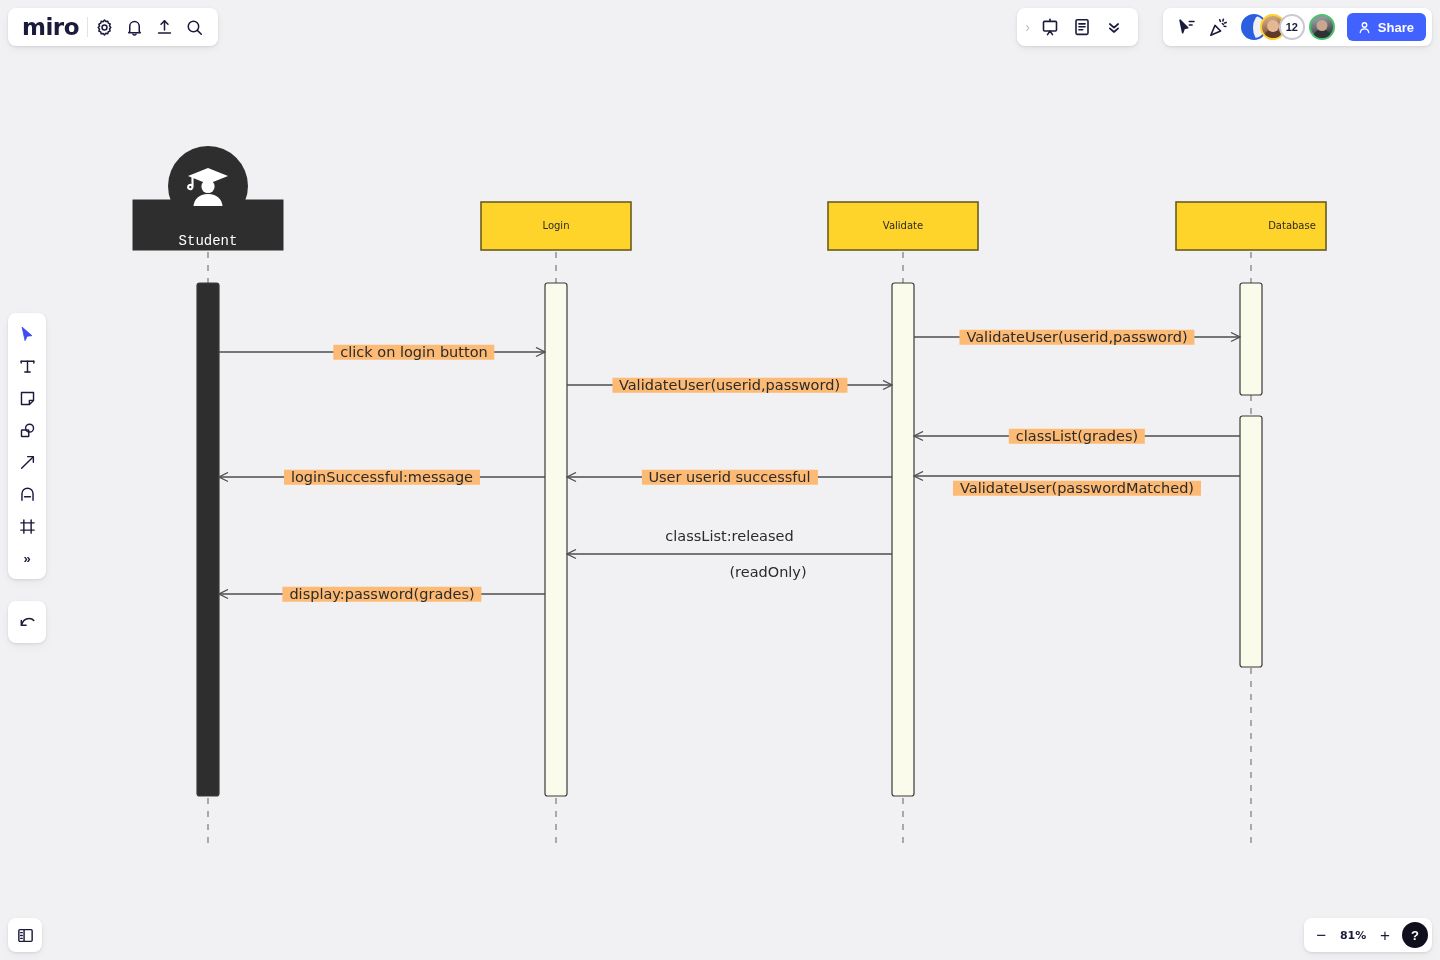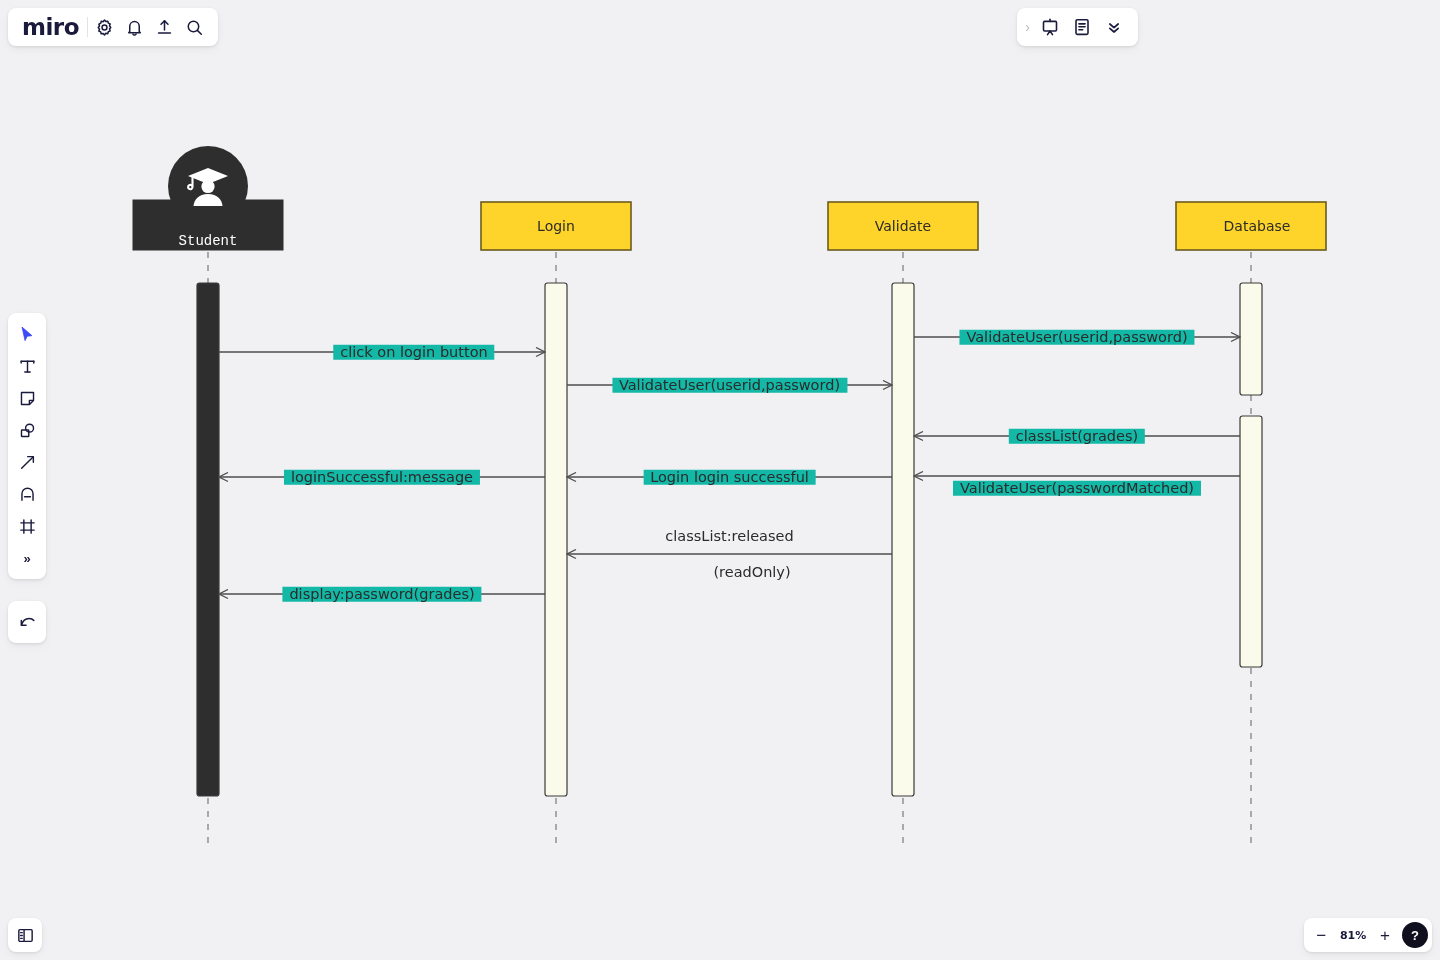--- a/index.html
+++ b/index.html
@@ -181,27 +181,27 @@
   
   #diagram { position: absolute; inset: 0; }
   .dg-text {
     position: absolute;
     font-family: "DejaVu Sans", sans-serif;
     color: #2b2b2b;
     white-space: nowrap;
   }
   .msg-label {
     font-size: 14.5px;
-    background: #14b8a6;
+    background: #fdba74;
     padding: 0 7px;
     transform: translate(-50%, -50%);
     line-height: 1;
   }
   .hdr-label {
-    font-size: 14px;
+    font-size: 10px;
     transform: translate(-50%, -50%);
     line-height: 1;
   }
   .actor-label {
     font-size: 14px;
     color: #ffffff;
     transform: translate(-50%, -50%);
     line-height: 1;
   }
 </style>
@@ -258,30 +258,30 @@
         <path d="M7.5 12.6 L7.5 22 M7.5 22 a2.2 2.2 0 1 0 0 0.1" stroke="#ffffff" stroke-width="2.1" fill="none" stroke-linecap="round"></path>
         <circle cx="23" cy="21.5" r="6.6" fill="#ffffff"></circle>
         <path d="M23 29 C13.5 29 9 35 8.5 41 L37.5 41 C37 35 32.5 29 23 29 Z" fill="#ffffff"></path>
       </svg>
     </div>
 
     <div id="labels-layer">
         <div class="dg-text actor-label" style="left: 208px; top: 241px; font-family: Liberation Mono, monospace;">Student</div>
         <div class="dg-text hdr-label" style="left: 556px; top: 226px;">Login</div>
         <div class="dg-text hdr-label" style="left: 903px; top: 226px;">Validate</div>
-        <div class="dg-text hdr-label" style="left: 1251px; top: 226px; padding-left: 12px;">Database</div>
+        <div class="dg-text hdr-label" style="left: 1286px; top: 226px; padding-left: 12px;">Database</div>
         <div class="dg-text msg-label" style="left: 382px; top: 352px; margin-left: 32px;">click on login button</div>
         <div class="dg-text msg-label" style="left: 1077px; top: 337px;">ValidateUser(userid,password)</div>
         <div class="dg-text msg-label" style="left: 729.5px; top: 385px;">ValidateUser(userid,password)</div>
         <div class="dg-text msg-label" style="left: 1077px; top: 436px;">classList(grades)</div>
         <div class="dg-text msg-label" style="left: 382px; top: 477px; text-align: center;">loginSuccessful:message</div>
-        <div class="dg-text msg-label" style="left: 729.5px; top: 477px;">Login login successful</div>
+        <div class="dg-text msg-label" style="left: 729.5px; top: 477px;">User userid successful</div>
         <div class="dg-text msg-label" style="left: 1077px; top: 488px;">ValidateUser(passwordMatched)</div>
         <div class="dg-text msg-label" style="left: 729.5px; top: 536px; background: transparent;">classList:released</div>
-        <div class="dg-text msg-label" style="left: 752px; top: 572px; background: transparent;">(readOnly)</div>
+        <div class="dg-text msg-label" style="left: 768px; top: 572px; background: transparent;">(readOnly)</div>
         <div class="dg-text msg-label" style="left: 382px; top: 594px;">display:password(grades)</div>
       </div>
   </div>
 
   <div class="tl-bar">
     <div class="miro-logo">miro</div>
     <div class="tl-div"></div>
     <div class="icon-btn">
       <svg width="19" height="19" viewBox="0 0 24 24" fill="none" stroke="#1a1a3d" stroke-width="1.9" stroke-linejoin="round">
         <path d="M12 2.6l1.7 1.9 2.5-.5.6 2.5 2.4 1-.9 2.4 1.6 2-1.6 2 .9 2.4-2.4 1-.6 2.5-2.5-.5L12 21.4l-1.7-1.9-2.5.5-.6-2.5-2.4-1 .9-2.4-1.6-2 1.6-2-.9-2.4 2.4-1 .6-2.5 2.5.5z"></path>
@@ -325,20 +325,47 @@
       </svg>
     </div>
     <div class="icon-btn">
       <svg width="20" height="20" viewBox="0 0 24 24" fill="none" stroke="#1a1a3d" stroke-width="2" stroke-linecap="round" stroke-linejoin="round">
         <path d="M7 8.4l5 4.4 5-4.4"></path>
           <path d="M7 13.6l5 4.4 5-4.4"></path>
       </svg>
     </div>
   </div>
 
+  <div class="tr-group" id="tr-right">
+    <div class="icon-btn">
+      <svg width="21" height="21" viewBox="0 0 24 24" fill="none" stroke="#1a1a3d" stroke-width="1.8" stroke-linecap="round" stroke-linejoin="round">
+        <path d="M4.6 3.6L13.4 12.4 9.4 13.2 7.6 18z" fill="#1a1a3d"></path>
+        <path d="M15.2 5.2h5.4M15.2 9.2h3.2"></path>
+      </svg>
+    </div>
+    <div class="icon-btn">
+      <svg width="21" height="21" viewBox="0 0 24 24" fill="none" stroke="#1a1a3d" stroke-width="1.8" stroke-linecap="round" stroke-linejoin="round">
+        <path d="M3.2 20.8L8 9.6l6.4 6.4z"></path>
+        <path d="M13.4 3.2l.8 1.8M17.6 2.6l-.6 2M20.8 6.2l-1.9.7M20.4 10.8l-2-.3M16.4 7.4l1.2 1.2"></path>
+      </svg>
+    </div>
+    <div class="avatars">
+      <div class="av av-blue"></div>
+      <div class="av av-photo1"></div>
+      <div class="av av-count">12</div>
+      <div class="av av-photo2" style="margin-left:4px;"></div>
+    </div>
+    <div class="share-btn">
+      <svg width="15" height="15" viewBox="0 0 24 24" fill="none" stroke="#fff" stroke-width="2.1" stroke-linecap="round" stroke-linejoin="round">
+        <circle cx="12" cy="8" r="3.6"></circle>
+          <path d="M5.2 20c.6-3.8 3.5-5.8 6.8-5.8s6.2 2 6.8 5.8"></path>
+      </svg>
+      <span>Share</span>
+    </div>
+  </div>
 
   <div class="rail" id="rail-main">
     <div class="icon-btn">
       <svg width="18" height="18" viewBox="0 0 24 24">
         <path d="M5.4 2.8L18.6 14.2 12.2 14.9 9.4 20.8z" fill="#3d4bf5" stroke="#3d4bf5" stroke-width="1.1" stroke-linejoin="round"></path>
       </svg>
     </div>
     <div class="icon-btn">
       <svg width="19" height="19" viewBox="0 0 24 24" fill="none" stroke="#1a1a3d" stroke-width="1.8" stroke-linecap="round">
         <path d="M4 5.4h16"></path>

